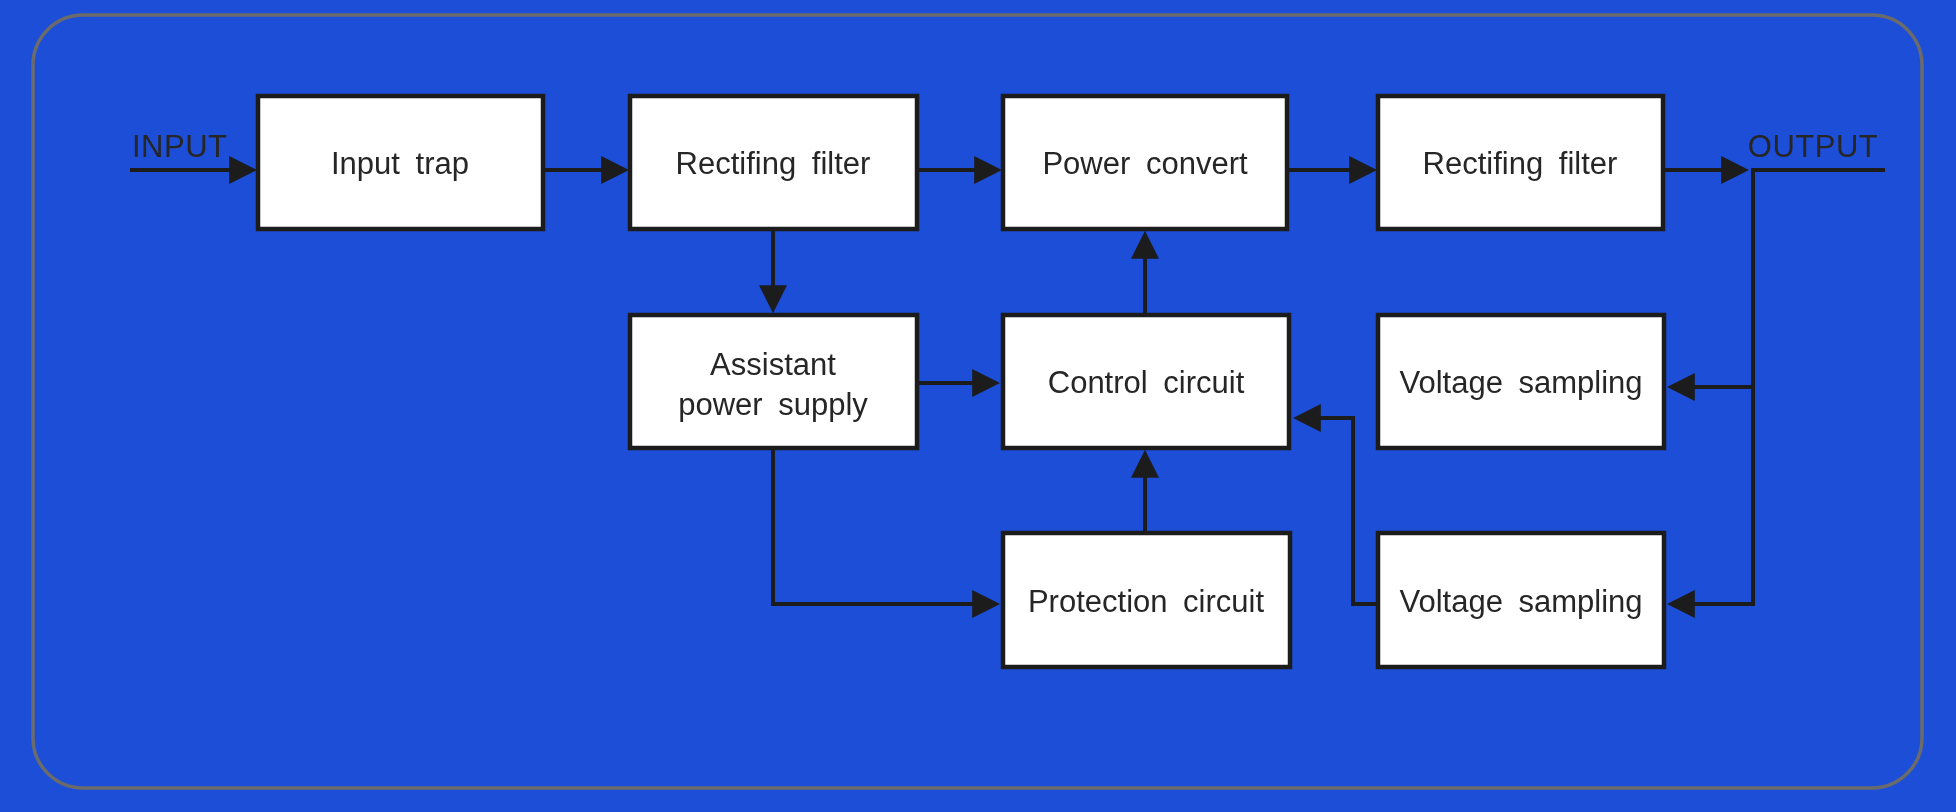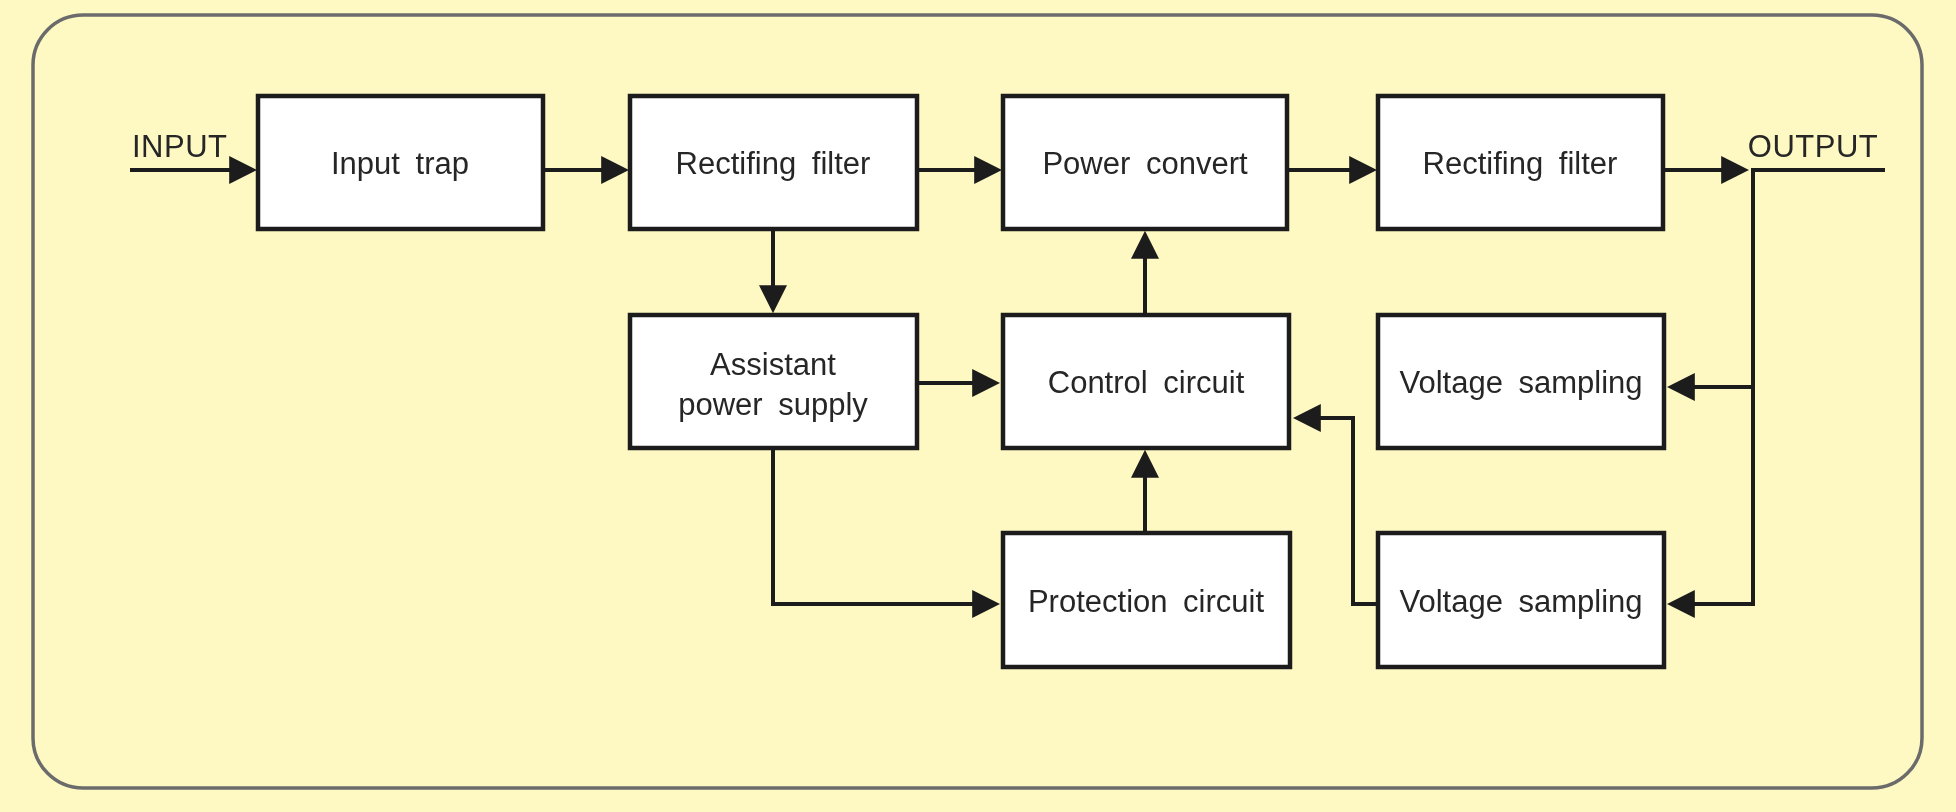--- a/index.html
+++ b/index.html
@@ -8,21 +8,21 @@
     background: #ffffff;
     width: 1956px;
     height: 812px;
     overflow: hidden;
     font-family: "Liberation Sans", sans-serif;
   }
   #stage {
     position: relative;
     width: 1956px;
     height: 812px;
-    background: #fef9c3;
+    background: #1d4ed8;
   }
   svg { display: block; }
   .frame {
     fill: none;
     stroke: #6b6b6b;
     stroke-width: 3.5px;
   }
   .box {
     fill: #ffffff;
     stroke: #1c1c1c;

